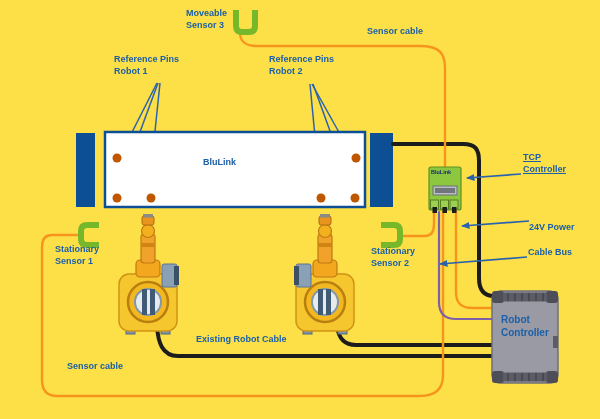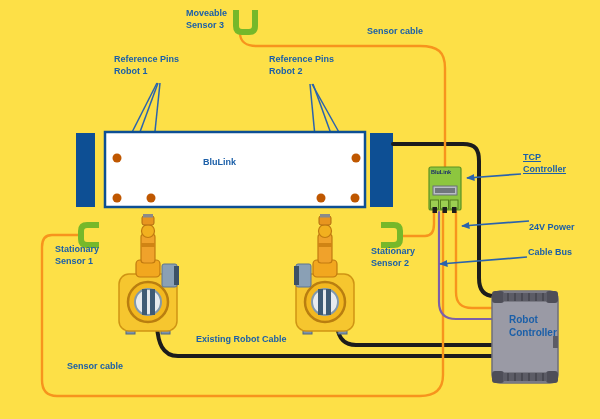--- a/index.html
+++ b/index.html
@@ -1,21 +1,21 @@
 <!DOCTYPE html>
 <html style="--label_blue: #1b5fa8; --arrow_blue: #2a63ad; --fixture_blue: #0d4f94; --pin_orange: #bf5700; --cable_orange: #f7941d; --cable_black: #1c1c1c; --fieldbus_purple: #7d60a8; --sensor_green: #76b82a; --device_green: #8dc63f; --controller_gray: #9a9aa5; --robot_yellow: #f6c62f; --robot_orange: #f0a22b;"><head>
 <meta charset="utf-8">
 <style>
   html,body{margin:0;padding:0;background:#ffffff;}
   #stage{position:relative;width:600px;height:419px;background:#fde047;overflow:hidden;
          font-family:"Liberation Sans",sans-serif;}
   #stage svg{position:absolute;left:0;top:0;}
   .lbl{position:absolute;font-weight:bold;color:var(--label_blue);font-size:9px;
        line-height:1.3;white-space:pre-line;}
-  .lbl-lg{font-size:10px;margin-left:8px;}
+  .lbl-lg{font-size:10px;}
   .lbl-tiny{font-size:5.5px;color:#16286b;line-height:1;}
   
   .fixture-outline{fill:#ffffff;stroke:var(--fixture_blue);stroke-width:2.5;}
   .blue-block{fill:var(--fixture_blue);}
   .pin{fill:var(--pin_orange);}
   .fan{stroke:var(--arrow_blue);stroke-width:1.5;fill:none;}
   .ann-line{stroke:var(--arrow_blue);stroke-width:1.7;fill:none;}
   .orange{stroke:var(--cable_orange);fill:none;stroke-width:2.4;stroke-linecap:round;}
   .black-cable{stroke:var(--cable_black);fill:none;stroke-width:4;stroke-linecap:round;}
   .purple{stroke:var(--fieldbus_purple);fill:none;stroke-width:2.2;stroke-linecap:round;}

